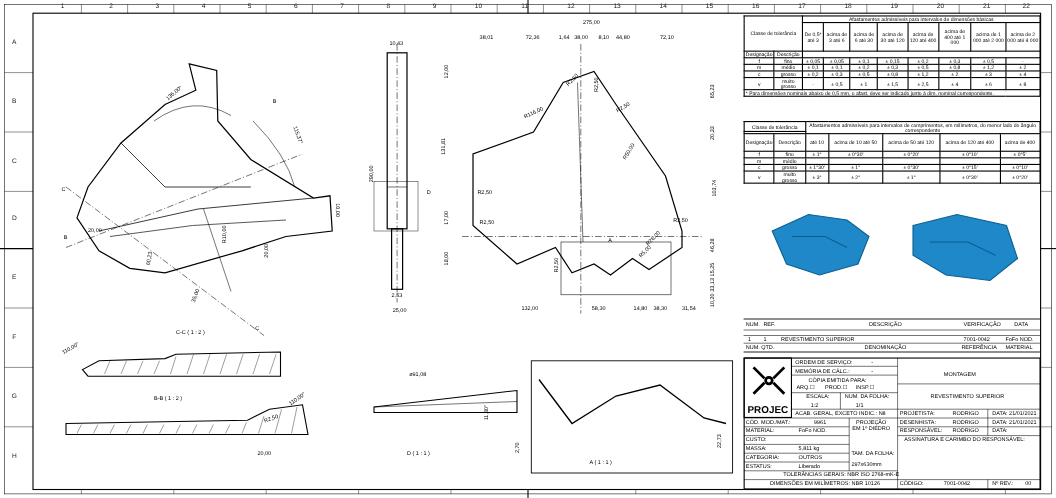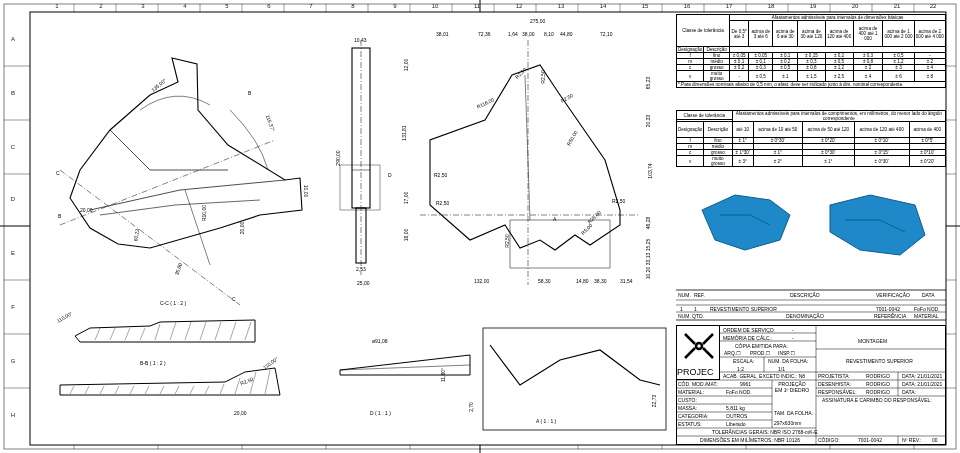--- a/index.html
+++ b/index.html
@@ -416,21 +416,21 @@
 <div class="t" style="left:914px;top:313px">MATERIAL</div>
 
 <div class="tb" style="left:676px;top:325px;width:270px;height:120px;"></div>
 <div class="tb" style="left:676px;top:325px;width:44px;height:55px;">
   <svg width="44" height="45" viewBox="0 0 44 45">
     <g stroke="#000" stroke-width="2.5" fill="none">
       <path d="M8,8 L18,18 M36,8 L26,18 M8,32 L18,22 M36,32 L26,22"></path>
       <circle cx="22" cy="20" r="3"></circle>
     </g>
   </svg>
-  <div style="position:absolute;left:0;right:0;bottom:2px;text-align:left;font-size:9px;font-weight:normal;">PROJEC</div>
+  <div style="position:absolute;left:0;right:0;bottom:2px;text-align:center;font-size:9px;font-weight:bold;">PROJEC</div>
 </div>
 
 <div class="t" style="left:723px;top:327px">ORDEM DE SERVIÇO:</div>
 <div class="t" style="left:792px;top:327px">-</div>
 <div class="t" style="left:723px;top:335px">MEMÓRIA DE CÁLC.:</div>
 <div class="t" style="left:792px;top:335px">-</div>
 <div class="t" style="left:735px;top:343px">CÓPIA EMITIDA PARA:</div>
 <div class="t" style="left:724px;top:350px">ARQ.☐</div>
 <div class="t" style="left:750px;top:350px">PROD.☐</div>
 <div class="t" style="left:778px;top:350px">INSP.☐</div>

